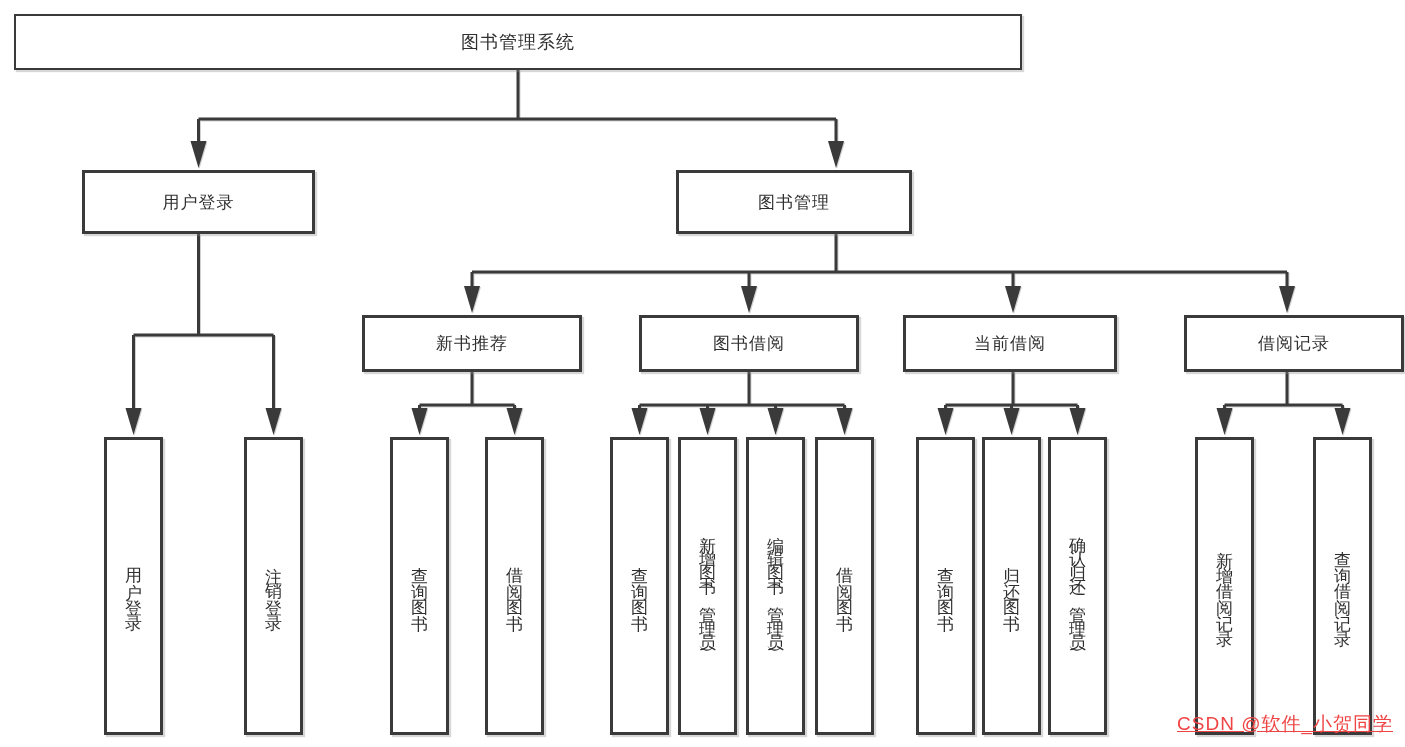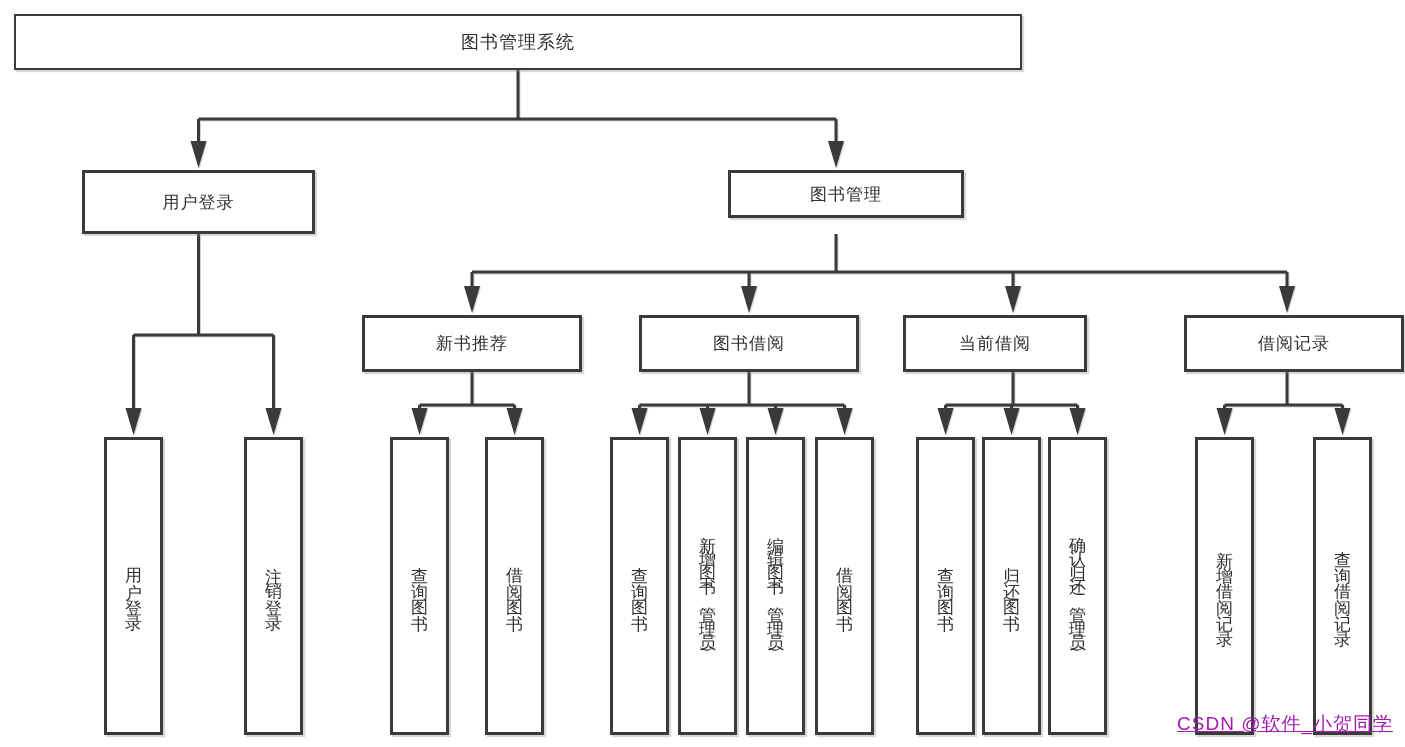--- a/index.html
+++ b/index.html
@@ -54,21 +54,21 @@
   }
   svg.connectors polygon {
     fill: #3a3a3a;
     stroke: none;
   }
   .watermark {
     position: absolute;
     right: 12px;
     top: 711px;
     font-size: 19px;
-    color: #a21caf;
+    color: #ef4444;
     text-decoration: underline;
     letter-spacing: 1px;
     z-index: 3;
     white-space: nowrap;
   }
 </style>
 </head>
 <body>
 
 <div class="canvas">
@@ -119,25 +119,25 @@
     <g>
       <path d="M1287 372 V405 M1224.5 405 H1342.5 M1224.5 405 V410 M1342.5 405 V410"></path>
       <polygon points="1216.5,408 1232.5,408 1224.5,435"></polygon>
       <polygon points="1334.5,408 1350.5,408 1342.5,435"></polygon>
     </g>
   </svg>
 
   <div class="box hbox root" style="left:14px; top:14px; width:1008px; height:56px;">图书管理系统</div>
 
   <div class="box hbox" style="left:82px; top:170px; width:233px; height:64px;">用户登录</div>
-  <div class="box hbox" style="left:728px; top:170px; width:236px; height:48px;">图书管理</div>
+  <div class="box hbox" style="left:676px; top:170px; width:236px; height:64px;">图书管理</div>
 
   <div class="box hbox" style="left:639px; top:315px; width:220px; height:57px;">图书借阅</div>
   <div class="box hbox" style="left:362px; top:315px; width:220px; height:57px;">新书推荐</div>
-  <div class="box hbox" style="left:903px; top:315px; width:184px; height:57px;">当前借阅</div>
+  <div class="box hbox" style="left:903px; top:315px; width:214px; height:57px;">当前借阅</div>
   <div class="box hbox" style="left:1177px; top:315px; width:220px; height:57px;margin-left:7px;">借阅记录</div>
 
   <div class="box vbox" style="left:104px; top:437px; width:59px; height:298px;">用户登录</div>
   <div class="box vbox" style="left:244px; top:437px; width:59px; height:298px;">注销登录</div>
 
   <div class="box vbox" style="left:390px; top:437px; width:59px; height:298px;">查询图书</div>
   <div class="box vbox" style="left:485px; top:437px; width:59px; height:298px;">借阅图书</div>
 
   <div class="box vbox" style="left:610px; top:437px; width:59px; height:298px;">查询图书</div>
   <div class="box vbox long" style="left:678px; top:437px; width:59px; height:298px;">新增图书（管理员）</div>

